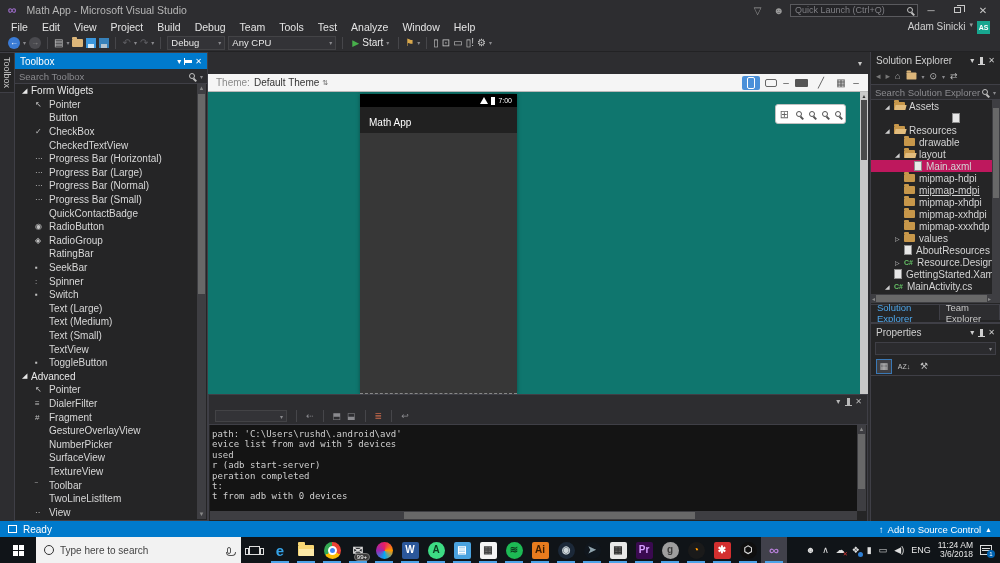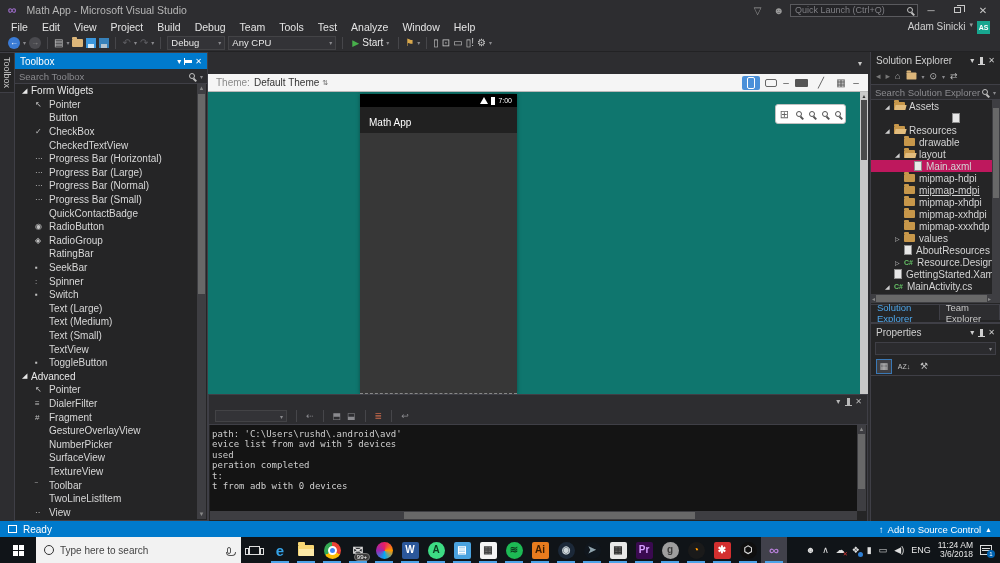--- a/index.html
+++ b/index.html
@@ -488,21 +488,21 @@
           <span class="sep"></span>
           <span class="out-ico">⇠</span>
           <span class="sep"></span>
           <span class="out-ico">⬒</span>
           <span class="out-ico">⬓</span>
           <span class="sep"></span>
           <span class="out-ico" style="color:#c96a4a;">≣</span>
           <span class="sep"></span>
           <span class="out-ico">↩</span>
         </div>
-        <div class="console" id="console-lines"><div>path: 'C:\Users\rushd\.android\avd'</div><div>evice list from avd with 5 devices</div><div>used</div><div>peration completed</div><div>t:</div><div>t from adb with 0 devices</div></div>
+        <div class="console" id="console-lines"><div>path: 'C:\Users\rushd\.android\avd'</div><div>evice list from avd with 5 devices</div><div>used</div><div>r (adb start-server)</div><div>peration completed</div><div>t:</div><div>t from adb with 0 devices</div></div>
         <div class="out-vscroll">
           <div class="arr" style="height:9px;color:#888;font-size:6px;text-align:center;line-height:9px;">▲</div>
           <div class="thumb"></div>
         </div>
         <div class="out-hscroll">
           <div class="thumb"></div>
         </div>
       </div>
     </section>
 

